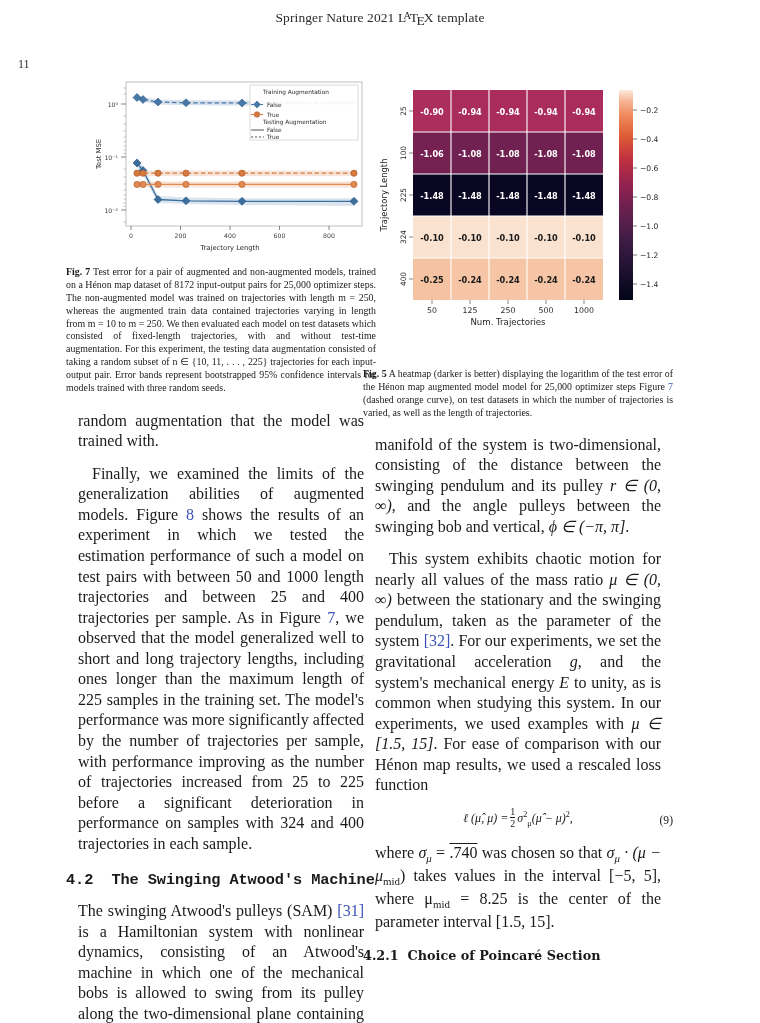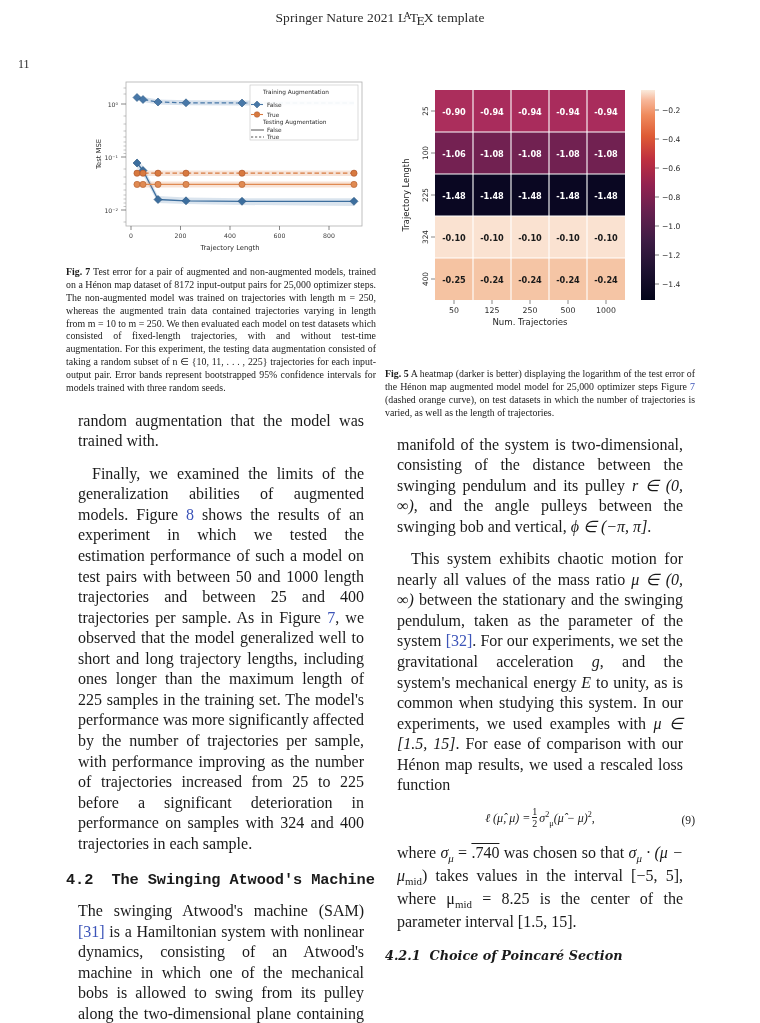--- a/index.html
+++ b/index.html
@@ -53,21 +53,21 @@
     margin-right: -0.08em;
   }
 
   
   .col {
     position: absolute;
     width: 310px;
     top: 70px;
   }
   .col-left  { left: 66px; }
-  .col-right { left: 385px; }
+  .col-right { left: 363px; }
 
   p.body {
     margin: 12px;
     font-size: 16px;
     line-height: 1.285;
     text-align: justify;
     text-justify: inter-word;
     hyphens: none;
   }
   p.body.indent { text-indent: 14px; }
@@ -78,21 +78,20 @@
     font-size: 15.3px;
     font-weight: bold;
     font-family: Liberation Mono, monospace;
     letter-spacing: -0.1px;
   }
   h3.subsection {
     margin: 15px 0 6px 0;
     font-size: 12.8px;
     font-weight: bold;
     font-family: "DejaVu Serif", serif;
-    font-style: italic;
   }
   .eqn {
     margin: 11px 0 11px 0;
     position: relative;
     font-size: 12px;
     text-align: center;
   }
   .eqn .num {
     position: absolute;
     right: 0;
@@ -271,21 +270,21 @@
     </div>
 
     <p class="caption"><b>Fig. 7</b> <span>Test error for a pair of augmented and non-augmented models, trained on a Hénon map dataset of 8172 input-output pairs for 25,000 optimizer steps. The non-augmented model was trained on trajectories with length m = 250, whereas the augmented train data contained trajectories varying in length from m = 10 to m = 250. We then evaluated each model on test datasets which consisted of fixed-length trajectories, with and without test-time augmentation. For this experiment, the testing data augmentation consisted of taking a random subset of n ∈ {10, 11, . . . , 225} trajectories for each input-output pair. Error bands represent bootstrapped 95% confidence intervals for models trained with three random seeds.</span></p>
 
     <p class="body" style="margin-top:16px;">random augmentation that the model was trained with.</p>
 
     <p class="body indent"><span>Finally, we examined the limits of the generalization abilities of augmented models. Figure </span><span class="ref">8</span><span> shows the results of an experiment in which we tested the estimation performance of such a model on test pairs with between 50 and 1000 length trajectories and between 25 and 400 trajectories per sample. As in Figure </span><span class="ref">7</span><span>, we observed that the model generalized well to short and long trajectory lengths, including ones longer than the maximum length of 225 samples in the training set. The model's performance was more significantly affected by the number of trajectories per sample, with performance improving as the number of trajectories increased from 25 to 225 before a significant deterioration in performance on samples with 324 and 400 trajectories in each sample.</span></p>
 
     <h2 class="section"><span>4.2</span>&nbsp;&nbsp;<span>The Swinging Atwood's Machine</span></h2>
 
-    <p class="body"><span>The swinging Atwood's machine (SAM) </span><span class="ref">[31]</span><span> is a Hamiltonian system with nonlinear dynamics, consisting of an Atwood's machine in which one of the mechanical bobs is allowed to swing from its pulley along the two-dimensional plane containing the bobs and their pulleys. The configuration</span></p>
+    <p class="body"><span>The swinging Atwood's pulleys (SAM) </span><span class="ref">[31]</span><span> is a Hamiltonian system with nonlinear dynamics, consisting of an Atwood's machine in which one of the mechanical bobs is allowed to swing from its pulley along the two-dimensional plane containing the bobs and their pulleys. The configuration</span></p>
   </div>
 
   <div class="col col-right">
 
     <div class="fig8-wrap">
       <svg class="fig8" width="300" height="290" viewBox="0 0 300 290">
         <defs>
           <linearGradient id="rocketGrad" x1="0" y1="1" x2="0" y2="0">
             <stop offset="0" stop-color="#03051a"></stop>
             <stop offset="0.14" stop-color="#1d1130"></stop>

